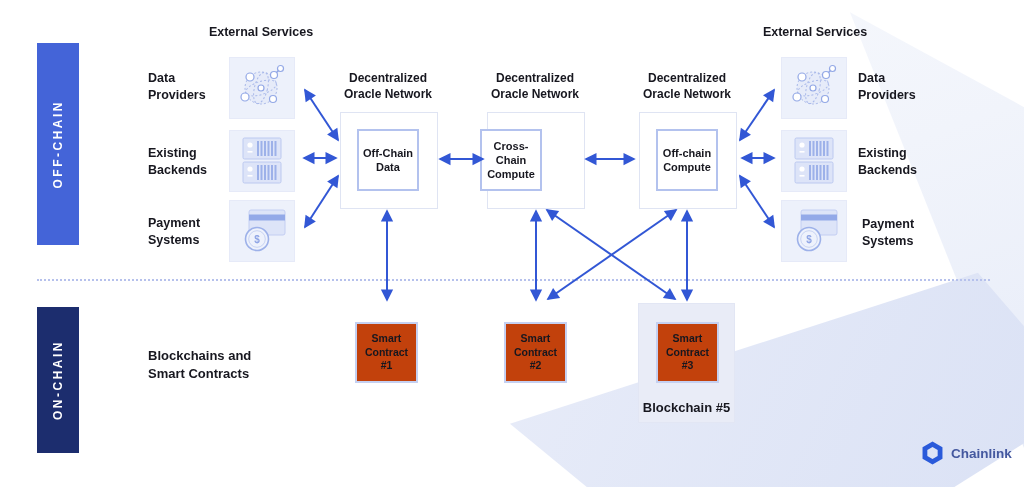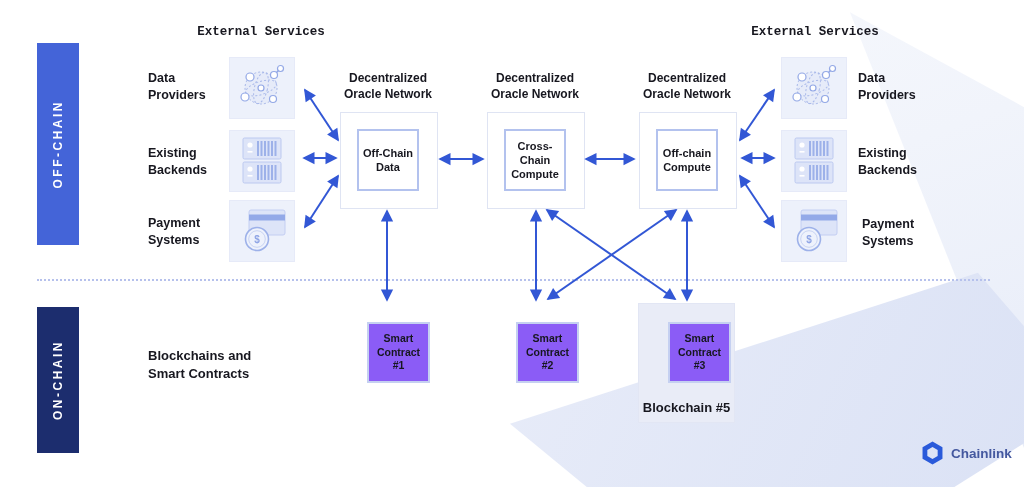--- a/index.html
+++ b/index.html
@@ -27,37 +27,37 @@
     writing-mode:vertical-rl;transform:rotate(180deg);
     color:#ffffff;font-weight:700;font-size:12px;letter-spacing:2.5px;white-space:nowrap;
   }
   .off-band{top:43px;height:202px;background:#4464d8;}
   .on-band{top:307px;height:146px;background:#1c2d6e;}
   
   .divider{left:37px;top:279px;width:953px;height:0;border-top:2px dotted #b6c1ec;}
   
   .ml{white-space:pre-line;}
   .svc-label{font-weight:700;font-size:12.5px;line-height:1.32;}
-  .hdr{font-weight:700;font-size:12.5px;width:160px;text-align:center;font-family:Liberation Mono, monospace;}
+  .hdr{font-weight:700;font-size:12.5px;width:160px;text-align:center;}
   .don-title{font-weight:700;font-size:12px;line-height:1.35;width:150px;text-align:center;}
   .caption{font-weight:700;font-size:13px;line-height:1.35;}
   
   .tile{width:64px;height:60px;background:#edf1fb;border:1px solid #e6eaf8;display:flex;align-items:center;justify-content:center;}
   .don-box{width:96px;height:95px;background:#ffffff;border:1px solid #dfe4f3;}
   .node{
     width:62px;height:62px;top:129px;background:#ffffff;border:2px solid #b3c2ee;
     display:flex;align-items:center;justify-content:center;text-align:center;
     font-weight:700;font-size:11px;line-height:1.3;box-sizing:border-box;
   }
   .bc-box{background:#e9ecf7;border:1px solid #e2e6f4;box-sizing:border-box;}
   .bc-label{position:absolute;left:0;bottom:7px;width:100%;text-align:center;font-weight:700;font-size:13px;}
   .sc-node{
-    width:63px;height:61px;top:322px;background:#8b5cf6;border:2px solid #c5d0f1;
+    width:63px;height:61px;top:322px;background:#c2410c;border:2px solid #c5d0f1;
     display:flex;align-items:center;justify-content:center;text-align:center;
-    font-weight:700;font-size:10.5px;line-height:1.3;box-sizing:border-box;margin-left:12px;
+    font-weight:700;font-size:10.5px;line-height:1.3;box-sizing:border-box;
   }
   .logo-text{font-weight:700;font-size:13.5px;color:#44589f;}
   svg{display:block;}
 </style>
 </head>
 <body>
 
 <div class="canvas">
 
   <div class="abs bg-top"></div>
@@ -215,21 +215,21 @@
 Oracle Network</div>
   <div class="abs don-title ml" style="left:612px;top:70px;">Decentralized
 Oracle Network</div>
 
   <div class="abs don-box" style="left:340px;top:112px;"></div>
   <div class="abs don-box" style="left:487px;top:112px;"></div>
   <div class="abs don-box" style="left:639px;top:112px;"></div>
 
   <div class="abs node ml" style="left:357px;">Off-Chain
 Data</div>
-  <div class="abs node ml" style="left:504px;">Cross-Chain
+  <div class="abs node ml" style="left:480px;">Cross-Chain
 Compute</div>
   <div class="abs node ml" style="left:656px;">Off-chain
 Compute</div>
 
   <div class="abs caption ml" style="left:148px;top:347px;">Blockchains and
 Smart Contracts</div>
 
   <div class="abs bc-box" style="left:638px;top:303px;width:97px;height:120px;">
     <div class="bc-label">Blockchain #5</div>
   </div>

